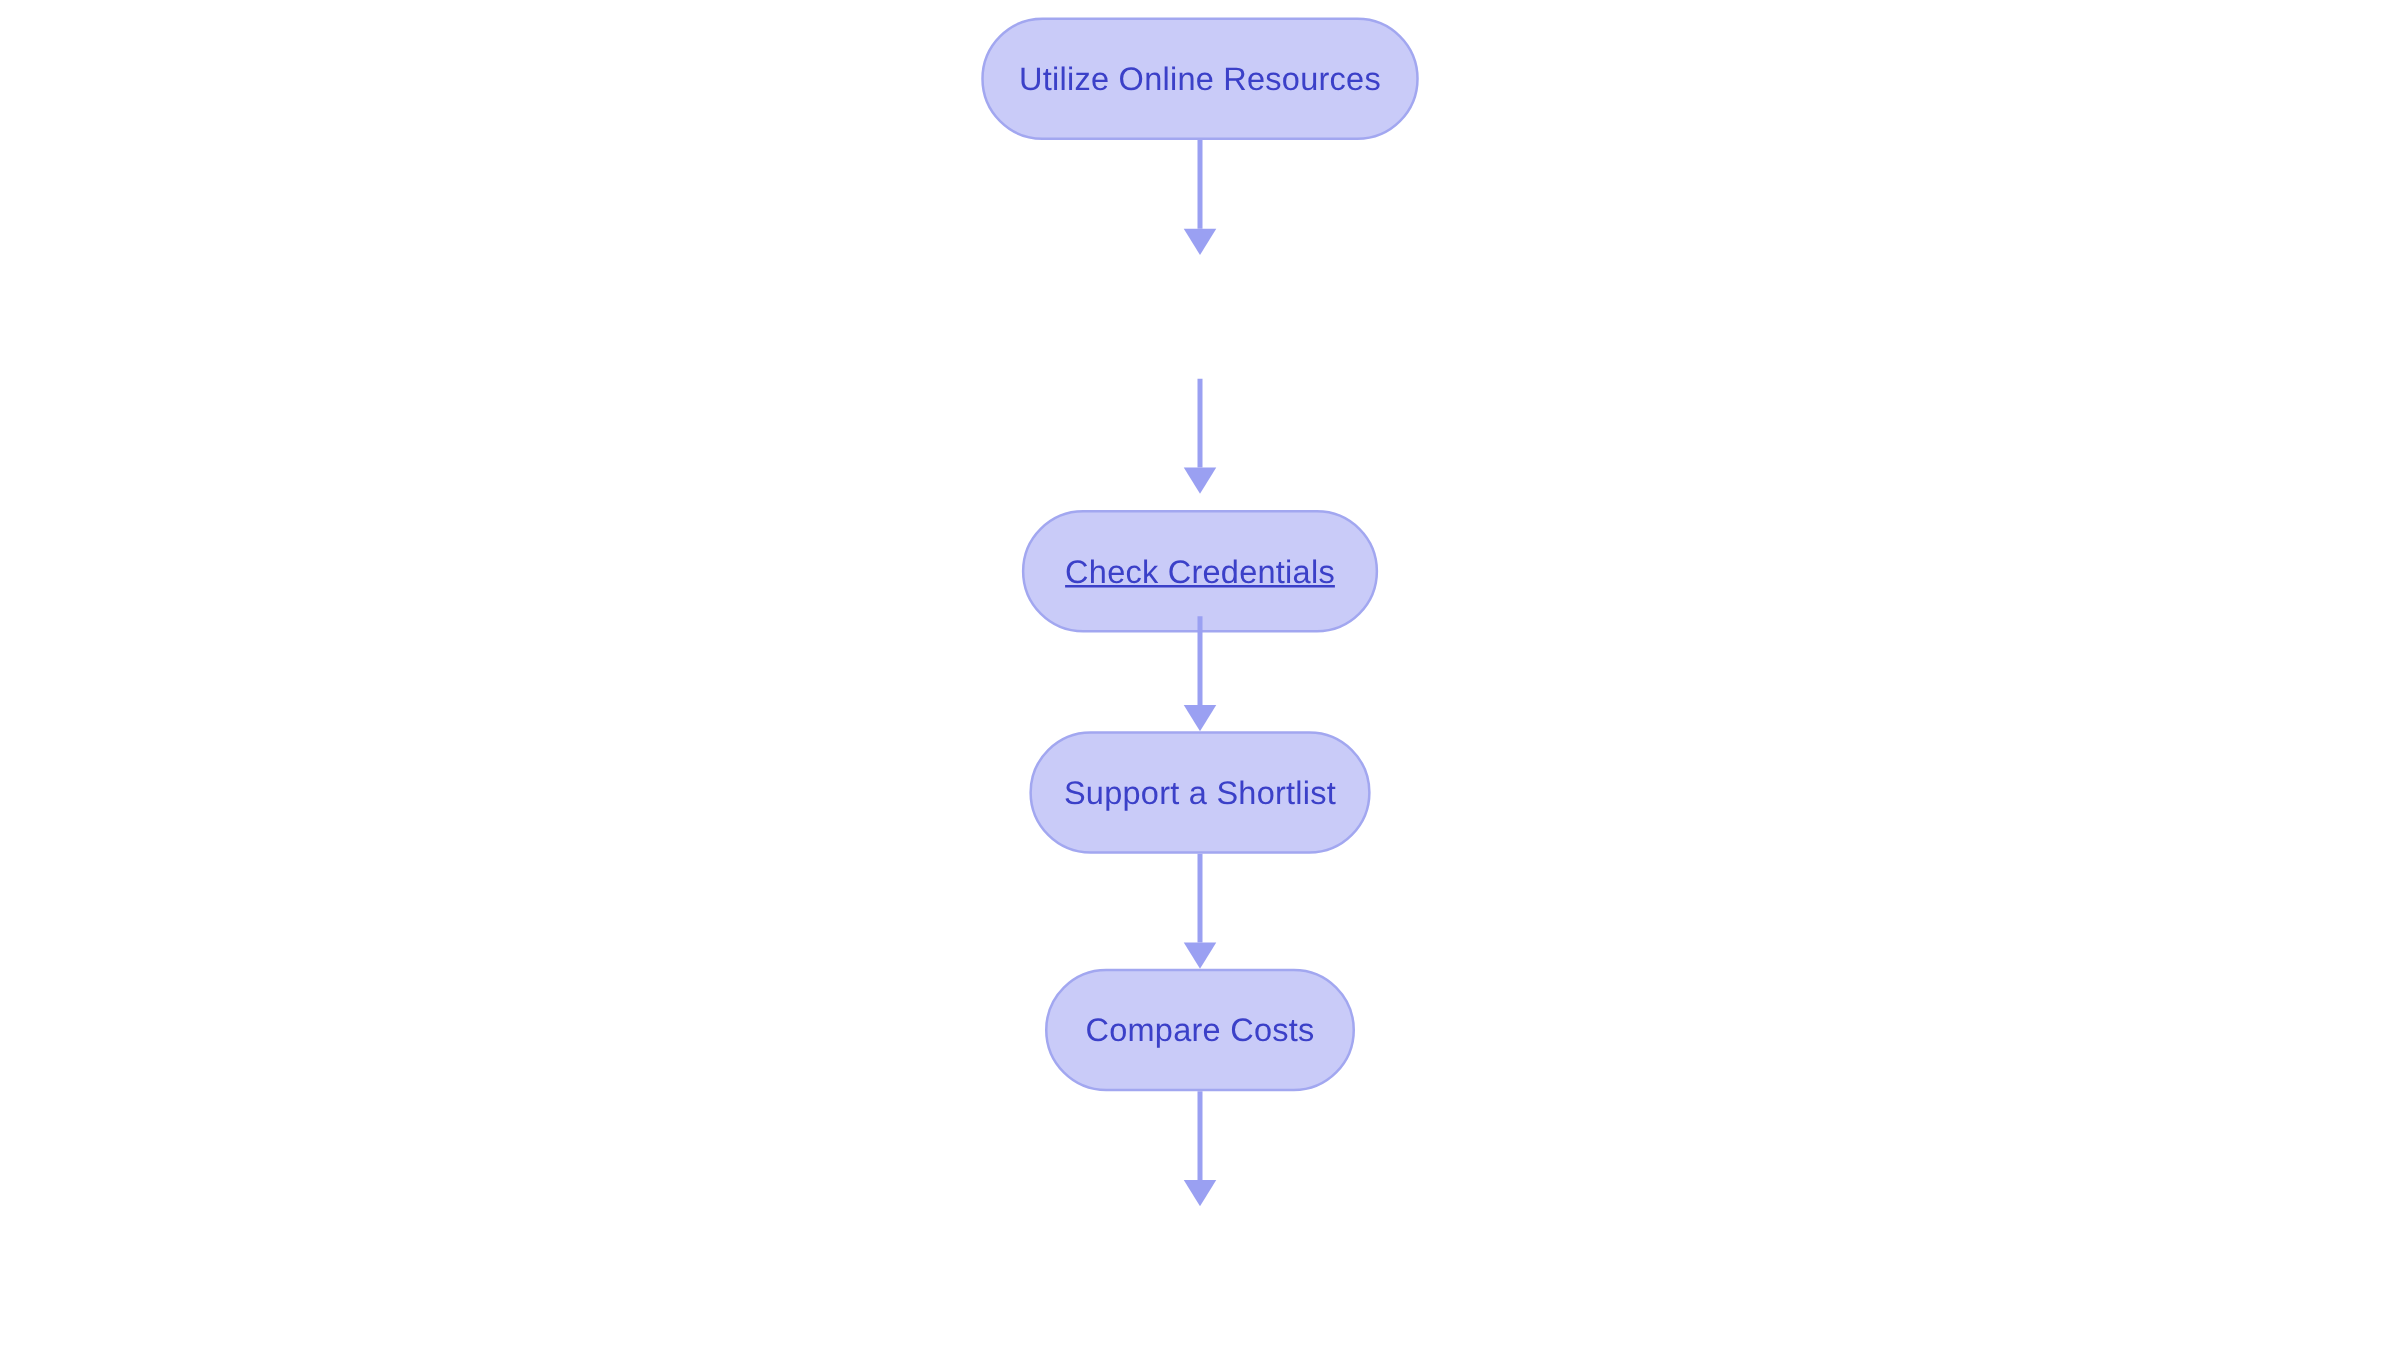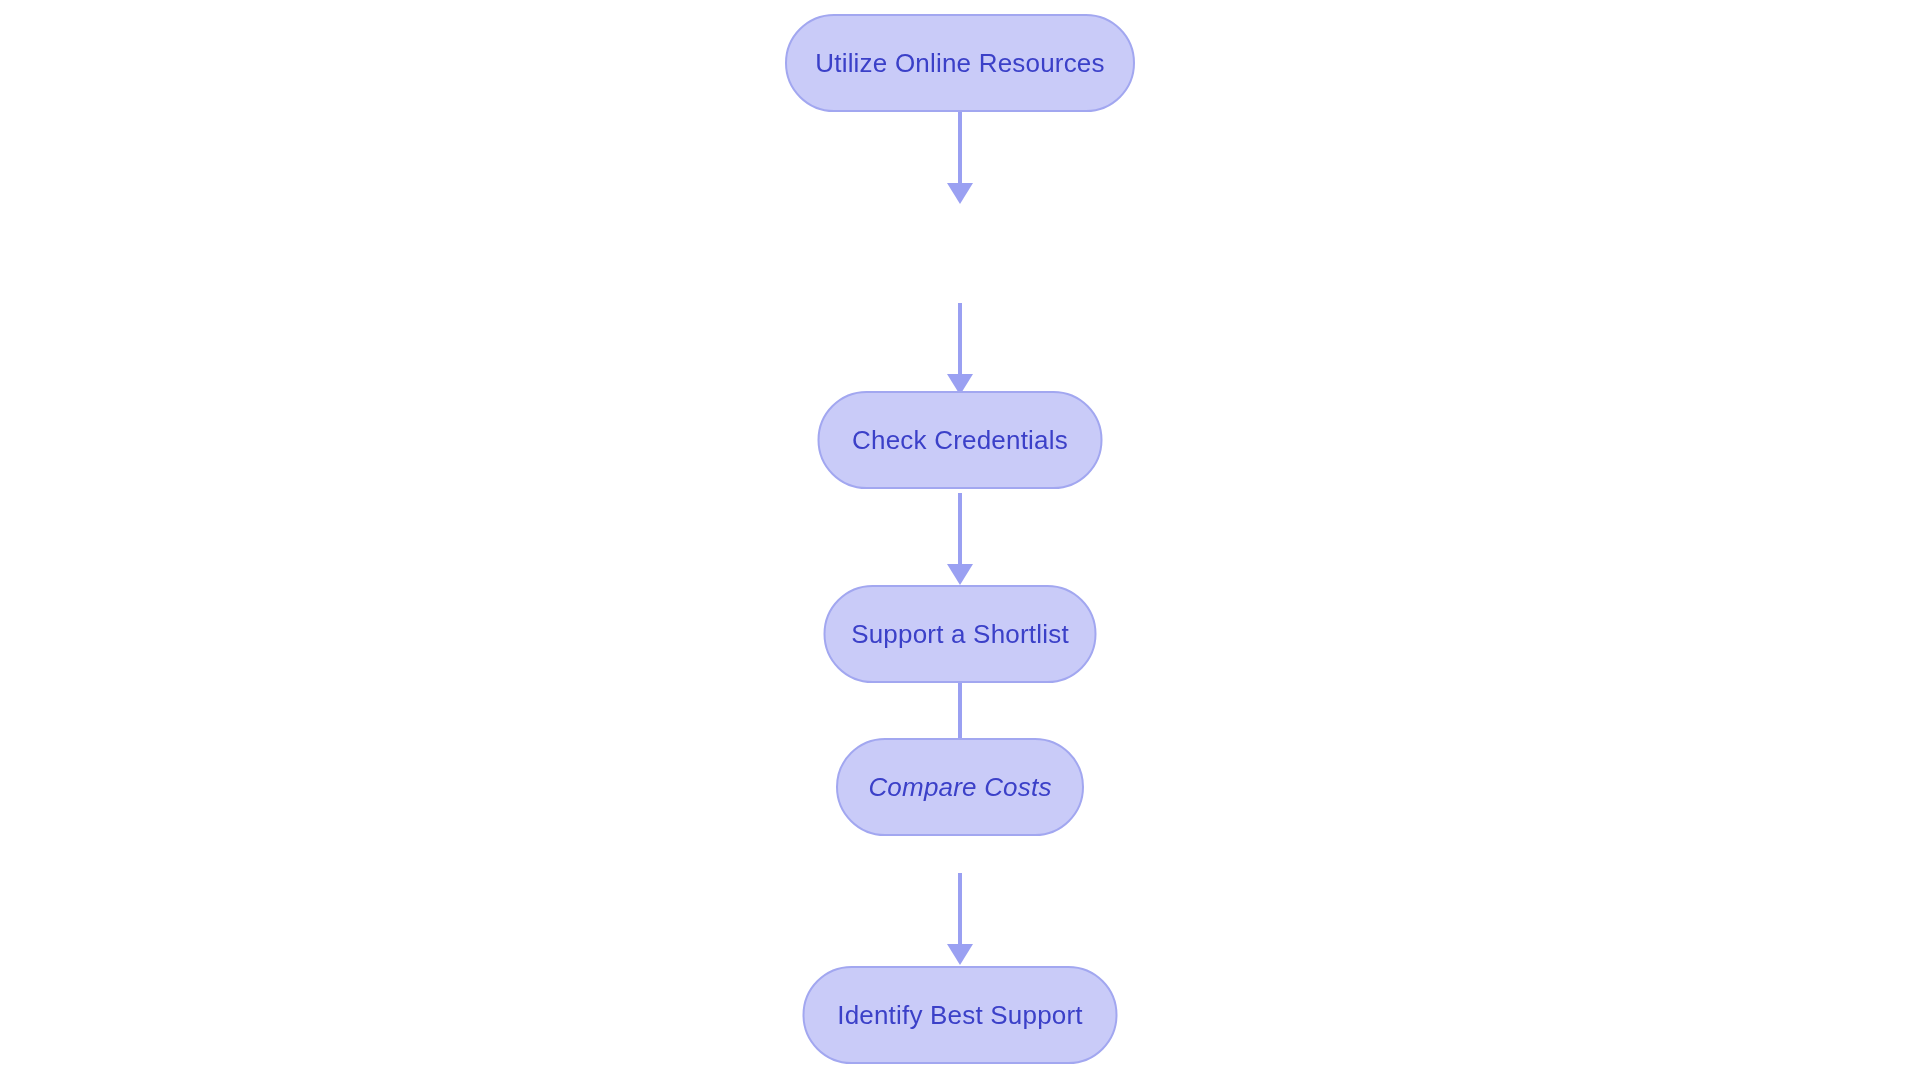--- a/index.html
+++ b/index.html
@@ -34,23 +34,23 @@
     font-size:26px;
     letter-spacing:0.2px;
     display:flex;
     align-items:center;
     justify-content:center;
     text-align:center;
     white-space:nowrap;
   }
   .node-0{top:14px;width:350px;}
   .node-1{top:205px;width:372px;}
-  .node-2{top:391px;width:285px;}
+  .node-2{top:408px;width:285px;text-decoration:underline;}
   .node-3{top:585px;width:273px;}
-  .node-4{top:738px;width:248px;font-style:italic;}
+  .node-4{top:775px;width:248px;}
   .node-5{top:966px;width:315px;}
 
   .arrow{
     position:absolute;
     left:50%;
     transform:translateX(-50%);
     width:26px;
     height:92px;
     display:flex;
     flex-direction:column;
@@ -106,15 +106,14 @@
     <div class="arrow-head"></div>
   </div>
 
   <div class="node node-4">Compare Costs</div>
 
   <div class="arrow arrow-4">
     <div class="arrow-line"></div>
     <div class="arrow-head"></div>
   </div>
 
-  <div class="node node-5">Identify Best Support</div>
 
 </div>
 
 </body></html>

